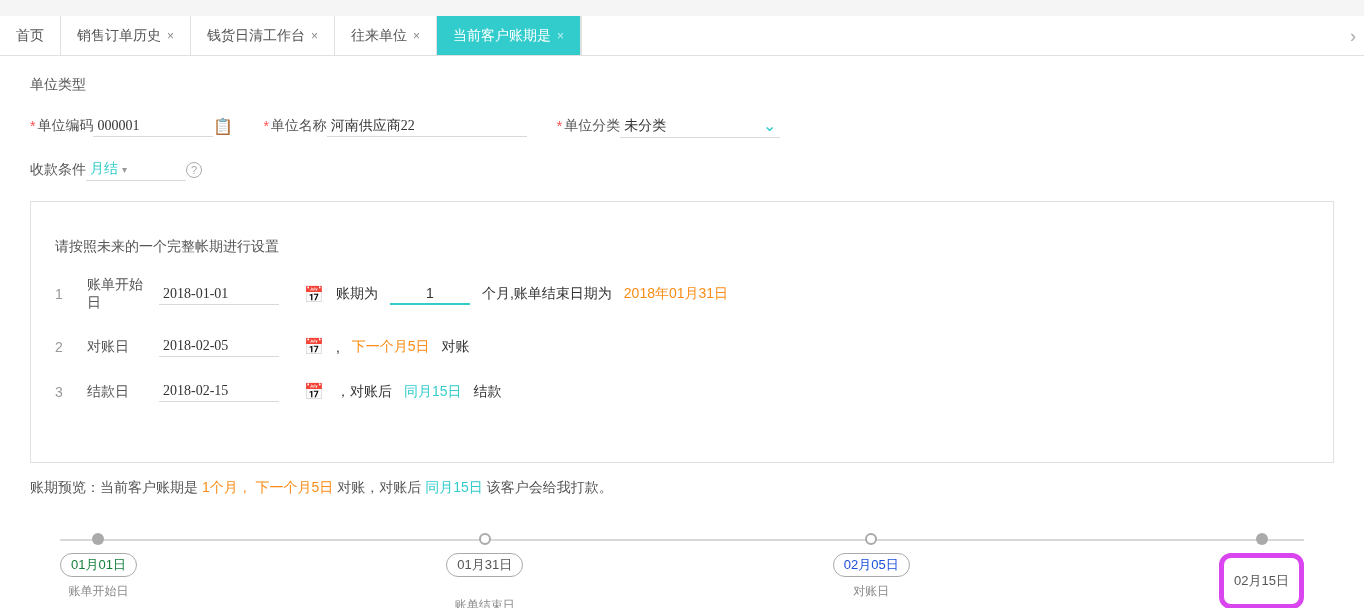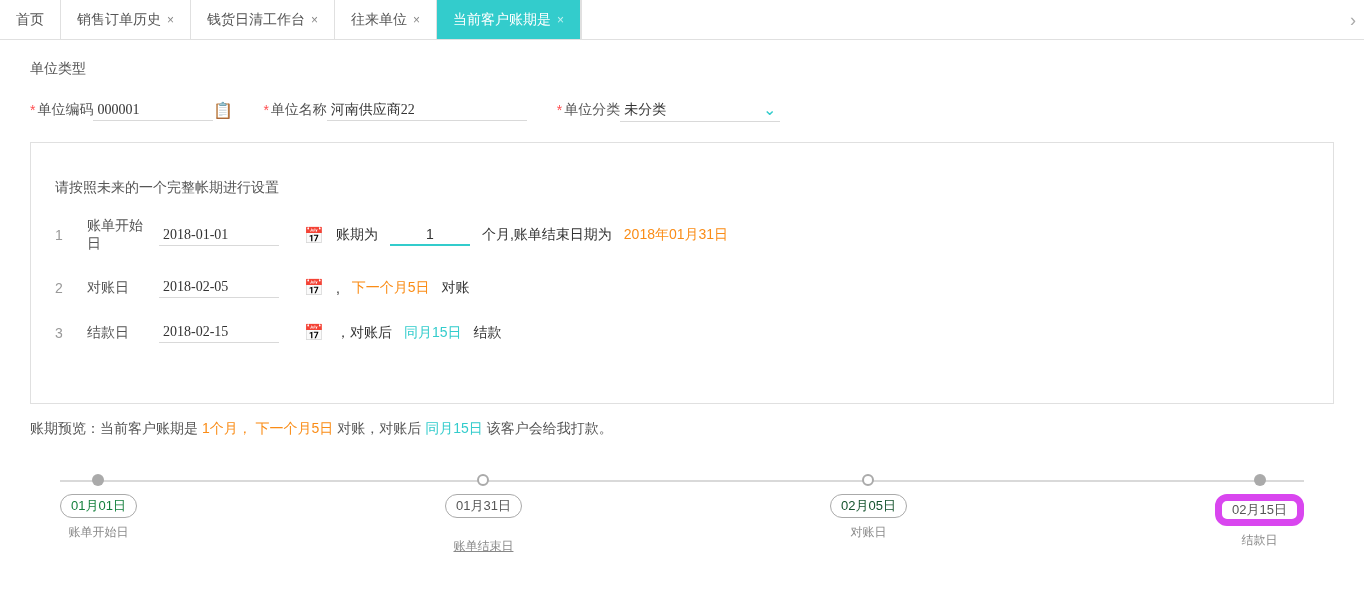--- a/index.html
+++ b/index.html
@@ -5,20 +5,21 @@
     * { box-sizing: border-box; margin: 0; padding: 0; }
     body { font-family: 'Microsoft YaHei', Arial, sans-serif; font-size: 14px; color: #333; background: #f5f5f5; }
 
     
     .tab-bar {
       display: flex;
       align-items: stretch;
       background: #fff;
       border-bottom: 1px solid #e0e0e0;
       height: 40px;
+      margin-top: 16px;
     }
     .tab {
       display: flex;
       align-items: center;
       padding: 0 16px;
       cursor: pointer;
       font-size: 14px;
       color: #555;
       border-right: 1px solid #e0e0e0;
       gap: 6px;
@@ -290,20 +291,30 @@
     <div class="form-item">
       <span class="required-star">*</span>
       <span class="form-label">单位分类</span>
       <div class="select-box">
         <span class="select-box-value">未分类</span>
         <span class="select-box-arrow">⌄</span>
       </div>
     </div>
   </div>
 
+  <div class="form-row">
+    <div class="form-item">
+      <span class="form-label">收款条件</span>
+      <div class="dropdown">
+        <span class="dropdown-value">月结</span>
+        <span class="dropdown-arrow">▾</span>
+      </div>
+      <span class="help-icon">?</span>
+    </div>
+  </div>
 
   <div class="section-box">
     <div class="section-title">请按照未来的一个完整帐期进行设置</div>
 
     <div class="billing-row">
       <span class="billing-row-num">1</span>
       <span class="billing-row-label">账单开始日</span>
       <div class="billing-row-date">
         <input class="text-input" type="text" value="2018-01-01" style="">
         <span class="cal-icon">📅</span>
@@ -366,29 +377,29 @@
         <div style="width: 12px; height: 12px; border-radius: 50%; background: #fff; border: 2px solid #aaa; margin-top: 16px;"></div>
         <div style="margin-top: 8px;">
           <div style="border: 1px solid #aaa; border-radius: 12px; padding: 2px 10px; font-size: 13px; color: #555; background: #fff;">01月31日</div>
         </div>
         <div style="font-size: 12px; color: #888; margin-top: 20px; text-decoration: underline;">账单结束日</div>
       </div>
 
       <div style="display: flex; flex-direction: column; align-items: center;">
         <div style="width: 12px; height: 12px; border-radius: 50%; background: #fff; border: 2px solid #aaa; margin-top: 16px;"></div>
         <div style="margin-top: 8px;">
-          <div style="border: 1px solid #aaa; border-radius: 12px; padding: 2px 10px; font-size: 13px; color: #14532d; background: #fff;">02月05日</div>
+          <div style="border: 1px solid #aaa; border-radius: 12px; padding: 2px 10px; font-size: 13px; color: #1d4ed8; background: #fff;">02月05日</div>
         </div>
         <div style="font-size: 12px; color: #888; margin-top: 6px;">对账日</div>
       </div>
 
       <div style="display: flex; flex-direction: column; align-items: center;">
         <div style="width: 12px; height: 12px; border-radius: 50%; background: #aaa; margin-top: 16px;"></div>
         <div style="margin-top: 8px;">
-          <div style="border: 7px solid #d946ef; border-radius: 12px; padding: 0 10px; font-size: 13px; color: #555; background: #fff;">02月15日</div>
+          <div style="border: 5px solid #d946ef; border-radius: 12px; padding: 14px 10px; font-size: 13px; color: #555; background: #fff;">02月15日</div>
         </div>
         <div style="font-size: 12px; color: #888; margin-top: 6px;">结款日</div>
       </div>
 
     </div>
   </div>
 
 </div>
 
 </body></html>

